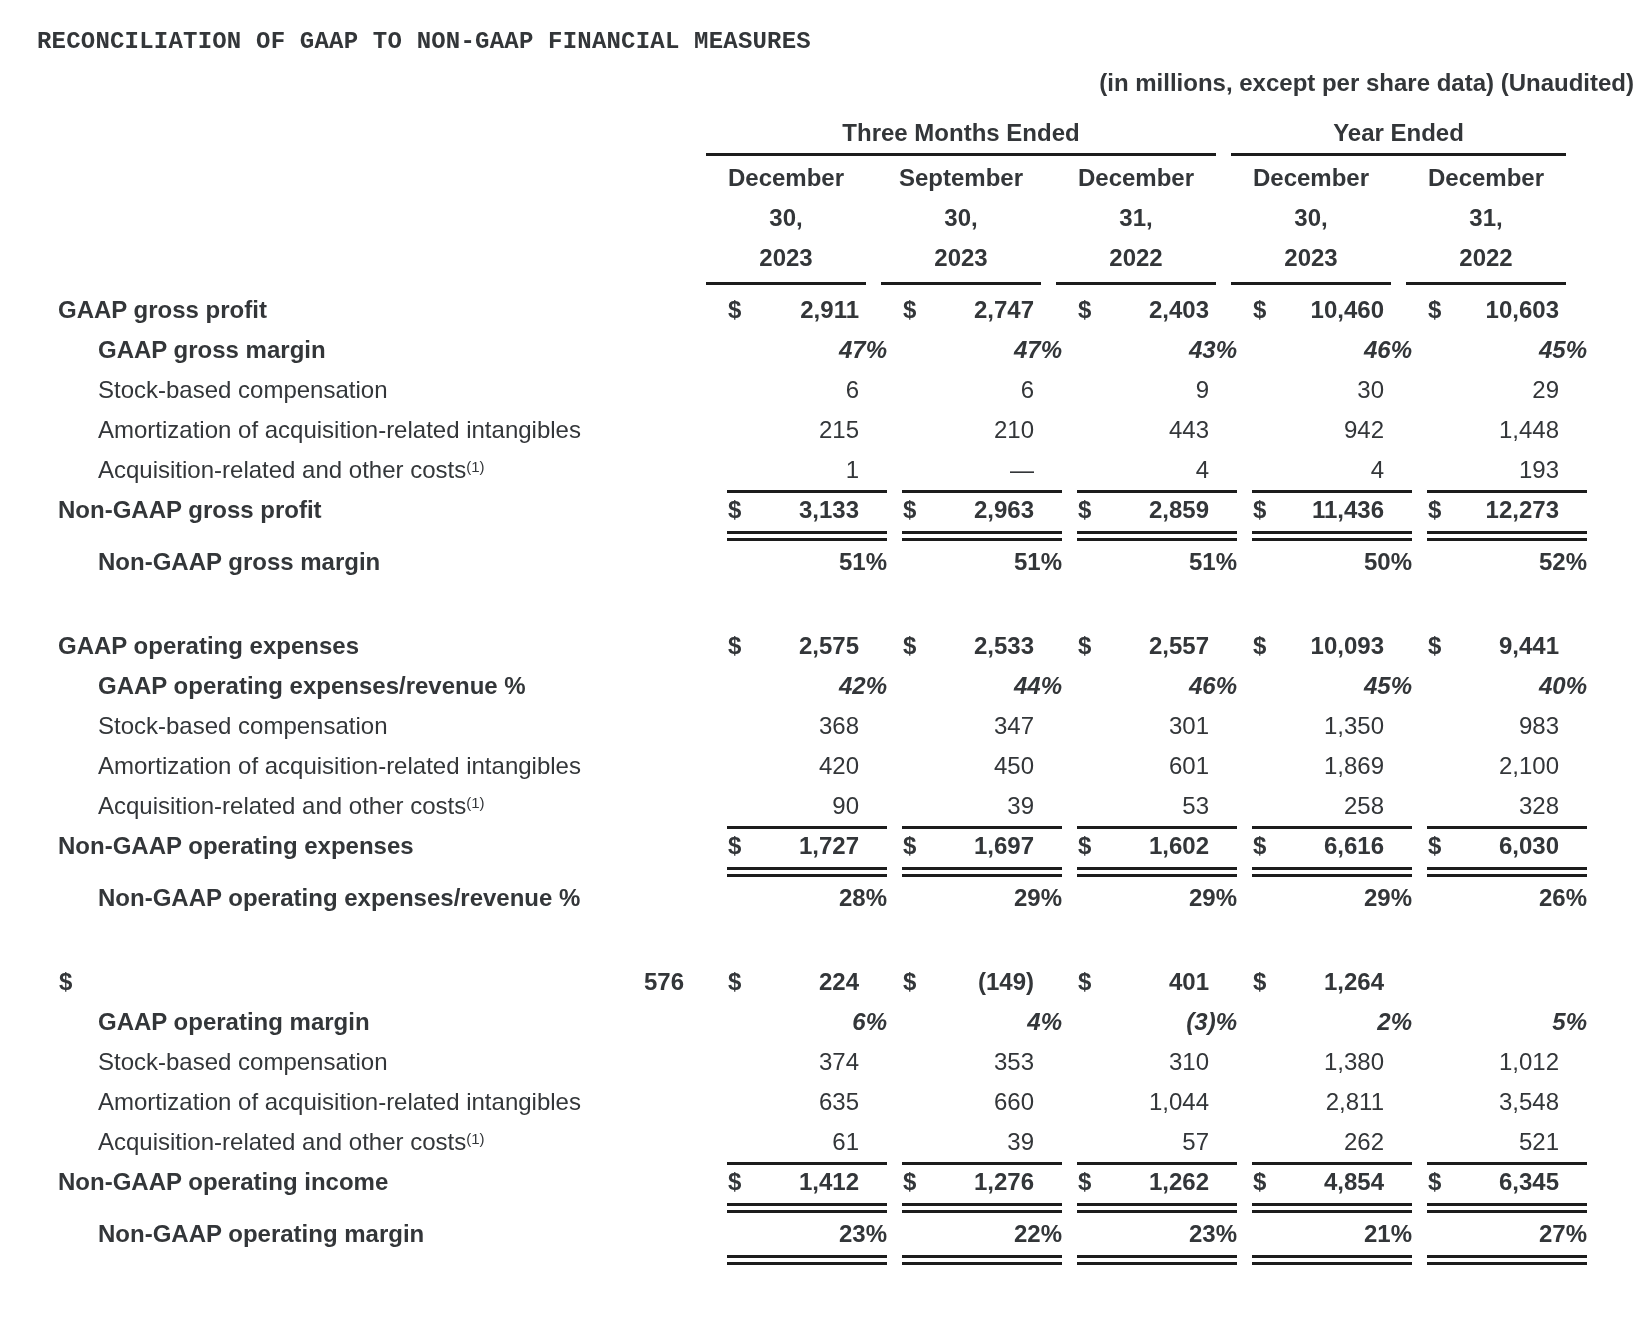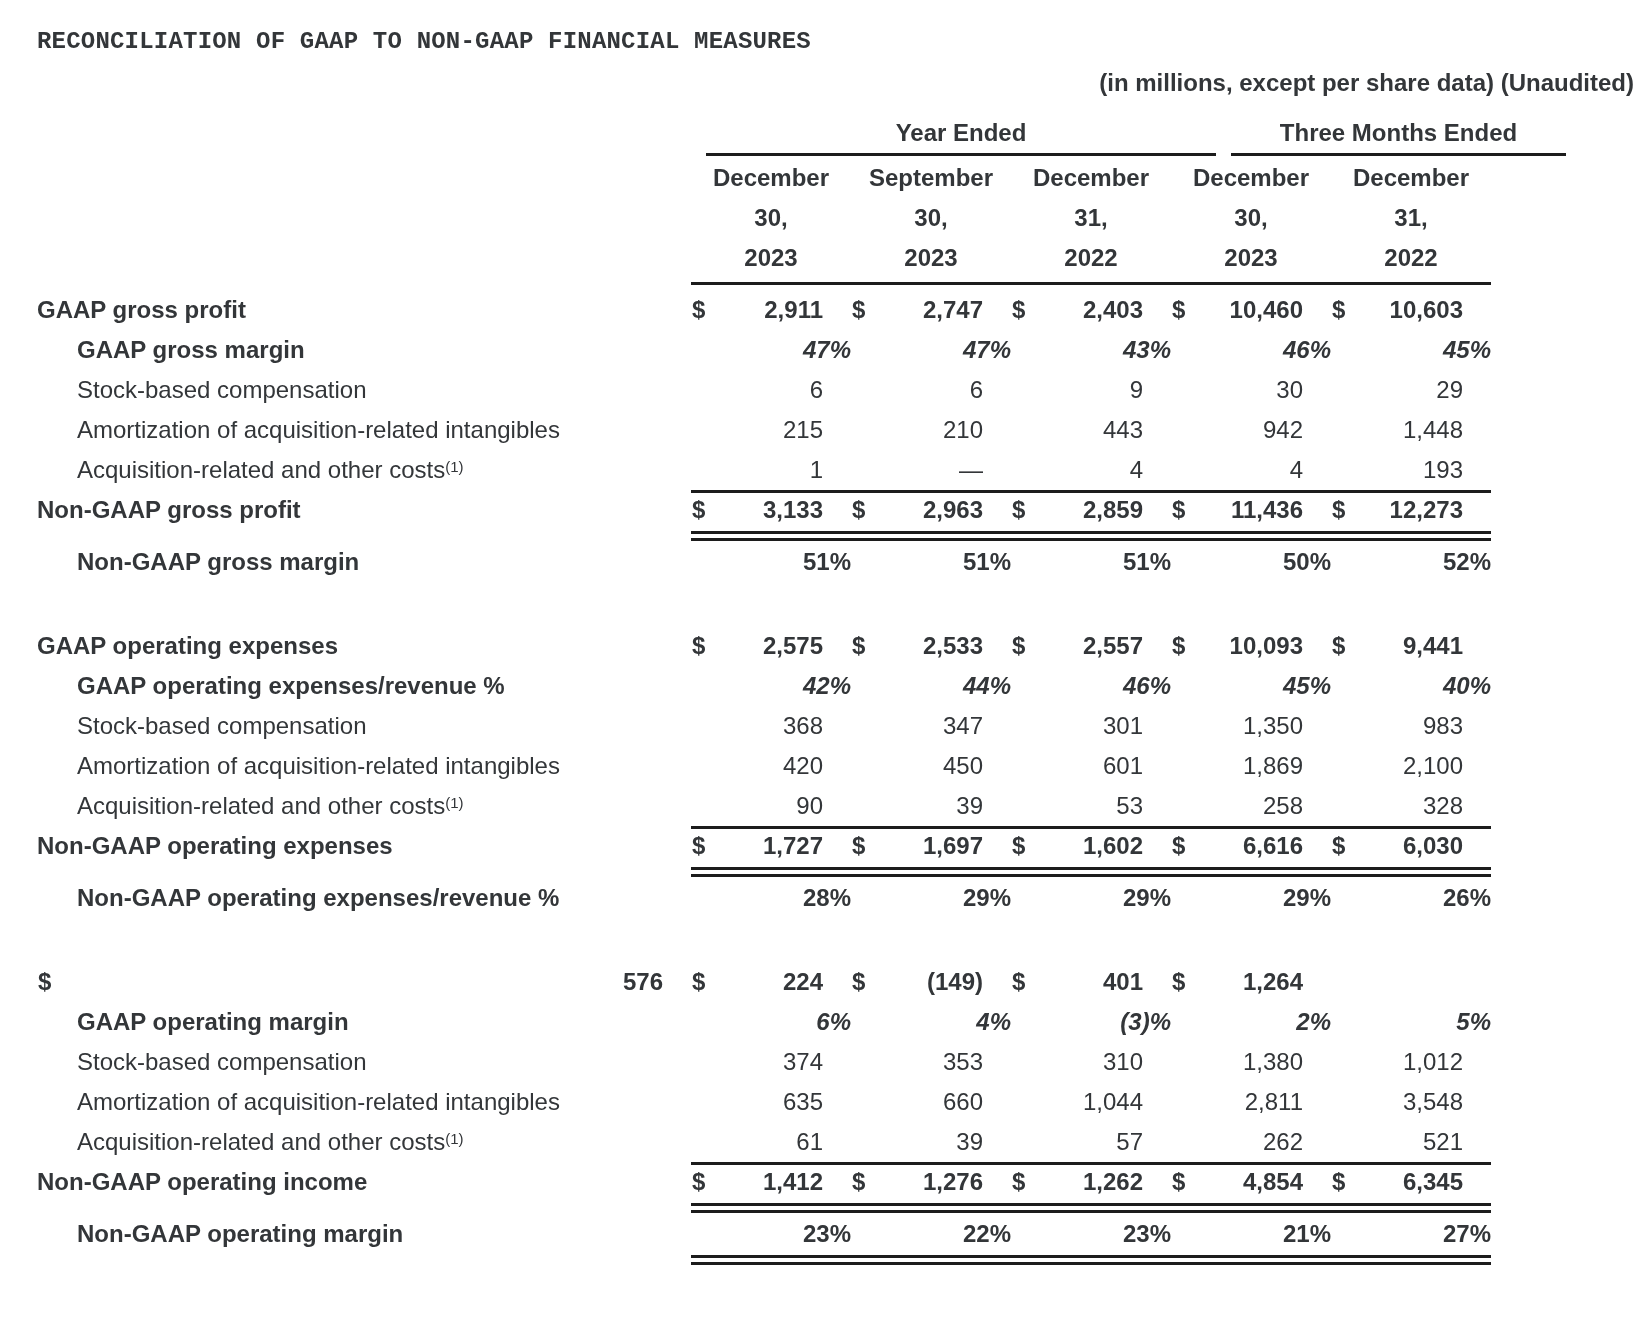--- a/index.html
+++ b/index.html
@@ -17,27 +17,27 @@
   .subtitle{font-size:24px;font-weight:bold;margin:0 0 22px 0;text-align:right;}
 
   
   .span-row{display:grid;grid-template-columns:654px 510px 335px;column-gap:15px;}
   .span-cell{
     text-align:center;font-size:24px;font-weight:bold;
     padding-bottom:6px;border-bottom:3px solid var(--rule);
   }
 
   
-  .grid-row{display:grid;grid-template-columns:654px repeat(5,160px);align-items:stretch;}
+  .grid-row{display:grid;grid-template-columns:654px repeat(5,160px);column-gap:15px;align-items:stretch;}
   .date-cell{
     text-align:center;font-size:24px;font-weight:bold;line-height:40px;
     padding:2px 0 4px 0;border-bottom:3px solid var(--rule);
   }
 
-  .section{margin-bottom:44px;}
+  .section{margin-bottom:44px;margin-left:21px;}
   .section:last-child{margin-bottom:0;}
   .row{height:40px;line-height:40px;font-size:24px;}
   .row.tall{height:52px;}
   .lbl{white-space:nowrap;}
   .lbl.indent{padding-left:40px;}
   .row.bold{font-weight:bold;}
   sup{font-size:15px;vertical-align:6px;line-height:0;}
 
   .val{display:flex;justify-content:flex-end;position:relative;}
   .val .cur{margin-right:auto;padding-left:1px;}
@@ -54,22 +54,22 @@
 <body>
 
 <div class="page">
   <h1 class="title">RECONCILIATION OF GAAP TO NON-GAAP FINANCIAL MEASURES</h1>
   <h2 class="subtitle">(in millions, except per share data) (Unaudited)</h2>
 
   <div>
 
     <div class="span-row">
       <div></div>
+      <div class="span-cell">Three Months Ended</div>
       <div class="span-cell">Year Ended</div>
-      <div class="span-cell">Three Months Ended</div>
     </div>
 
     <div class="grid-row">
       <div></div>
       <div class="date-cell">
         <div>December</div>
           <div>30,</div>
           <div>2023</div>
       </div>
       <div class="date-cell">

